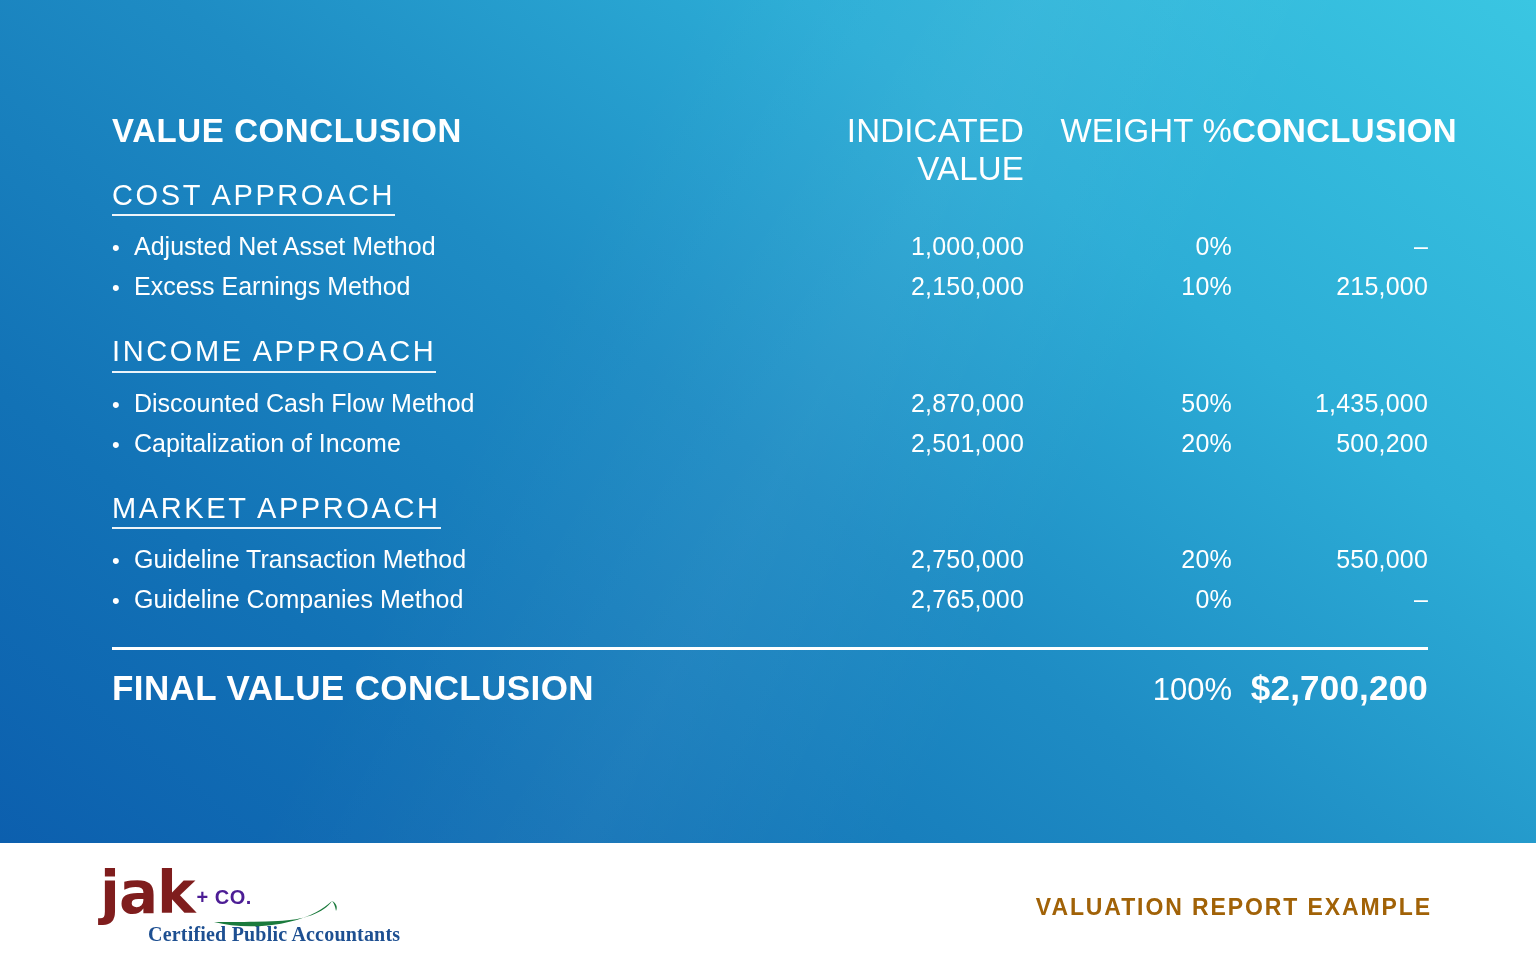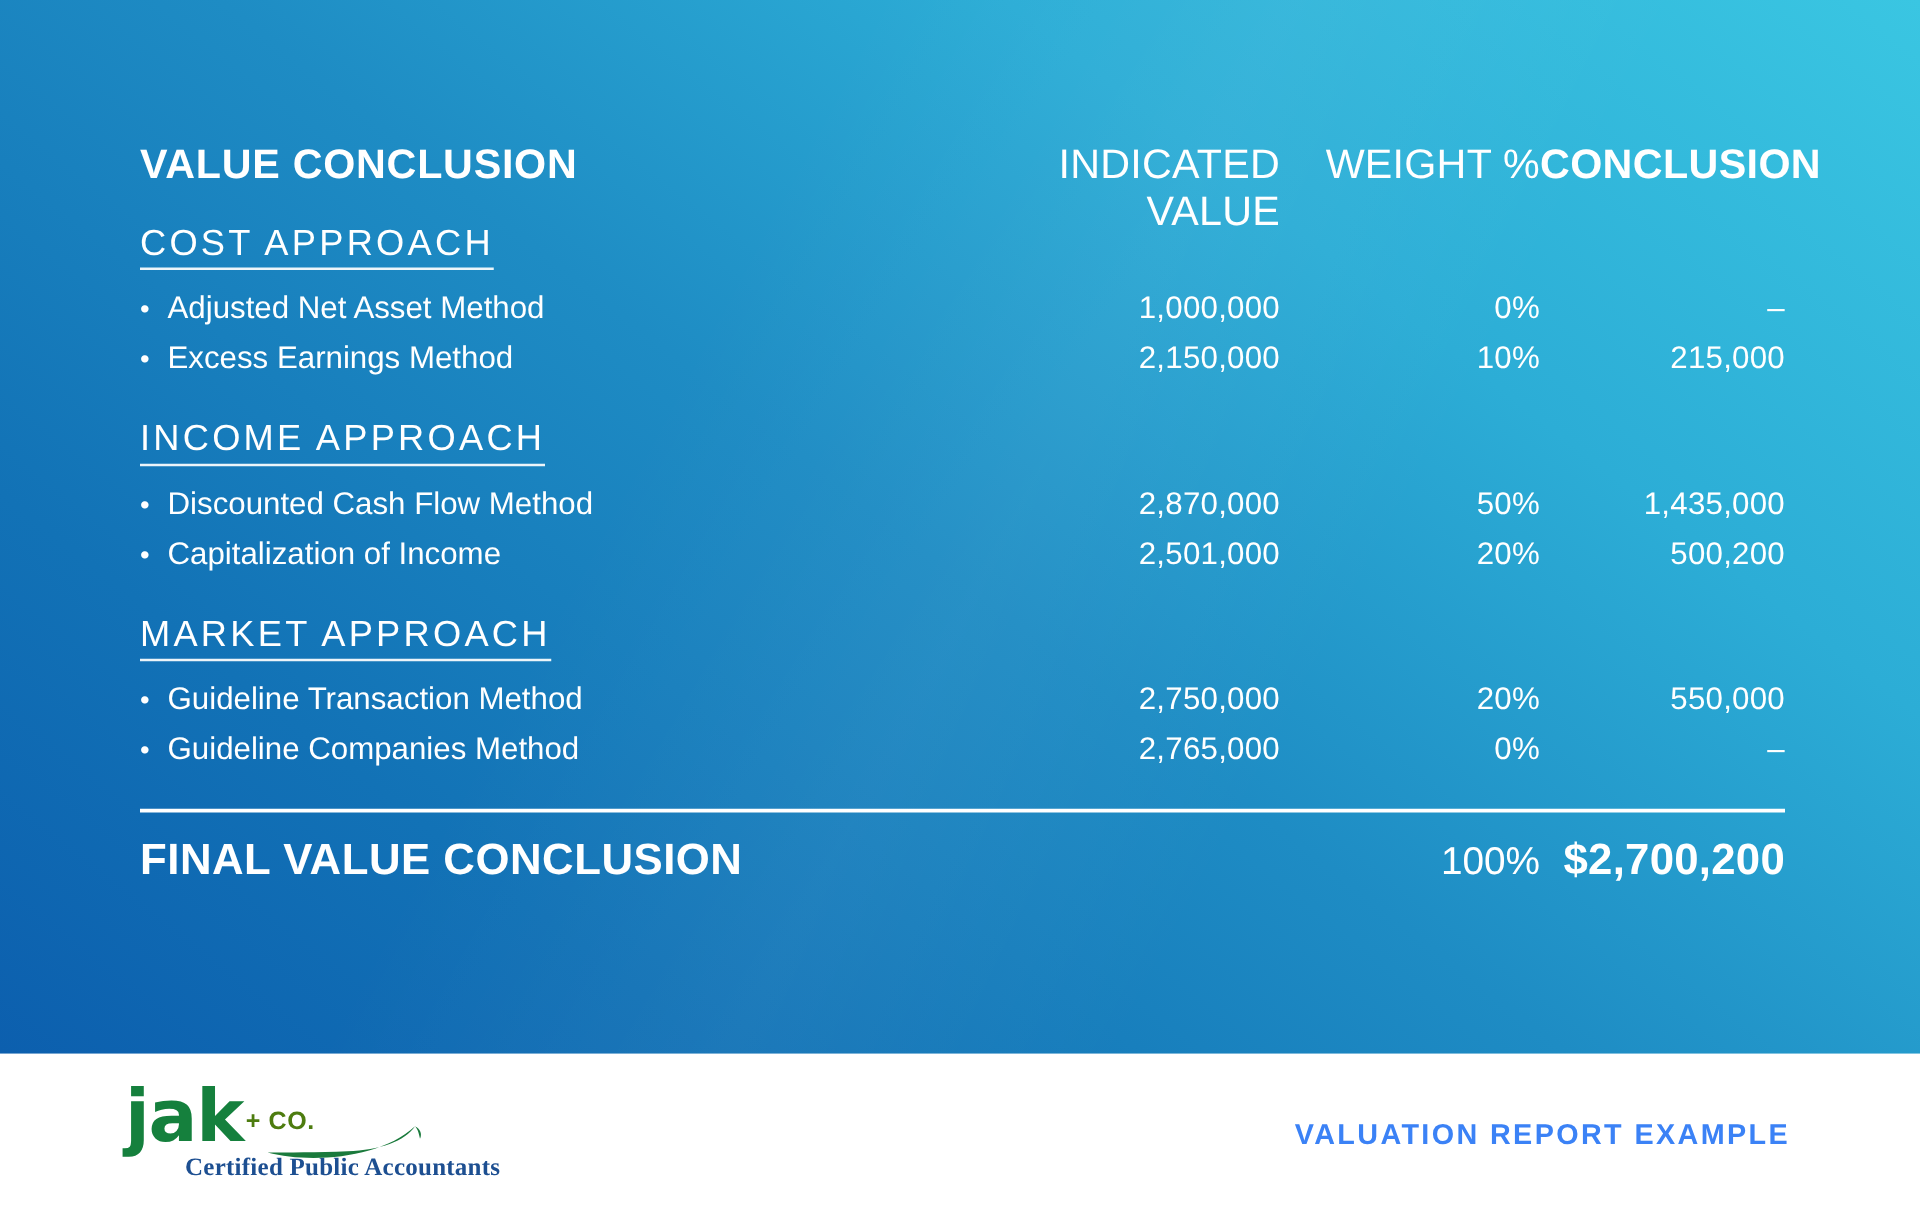--- a/index.html
+++ b/index.html
@@ -178,29 +178,29 @@
   #logo-mark {
     position: relative;
     height: 58px;
     display: flex;
     align-items: flex-end;
   }
   #logo-jak {
     font-family: "DejaVu Sans", sans-serif;
     font-size: 58px;
     font-weight: 700;
-    color: #15803d;
+    color: #7f1d1d;
     letter-spacing: -1px;
     line-height: 0.92;
   }
   #logo-co {
     font-family: "Liberation Sans", sans-serif;
     font-size: 20px;
     font-weight: 700;
-    color: #4d7c0f;
+    color: #4c1d95;
     letter-spacing: 0.5px;
     margin-left: 2px;
     margin-bottom: 12px;
   }
   #logo-swoosh {
     position: absolute;
     left: 108px;
     top: 26px;
     width: 140px;
     height: 40px;
@@ -212,21 +212,21 @@
     color: #1d4f91;
     margin-top: 2px;
     margin-left: 48px;
     letter-spacing: 0.2px;
     white-space: nowrap;
   }
   #footer-title {
     margin-right: 104px;
     font-size: 23px;
     font-weight: 700;
-    color: #3b82f6;
+    color: #a16207;
     letter-spacing: 1.9px;
     white-space: nowrap;
   }
 </style>
 </head>
 <body>
 
 <div id="slide">
 
   <div id="stage">

